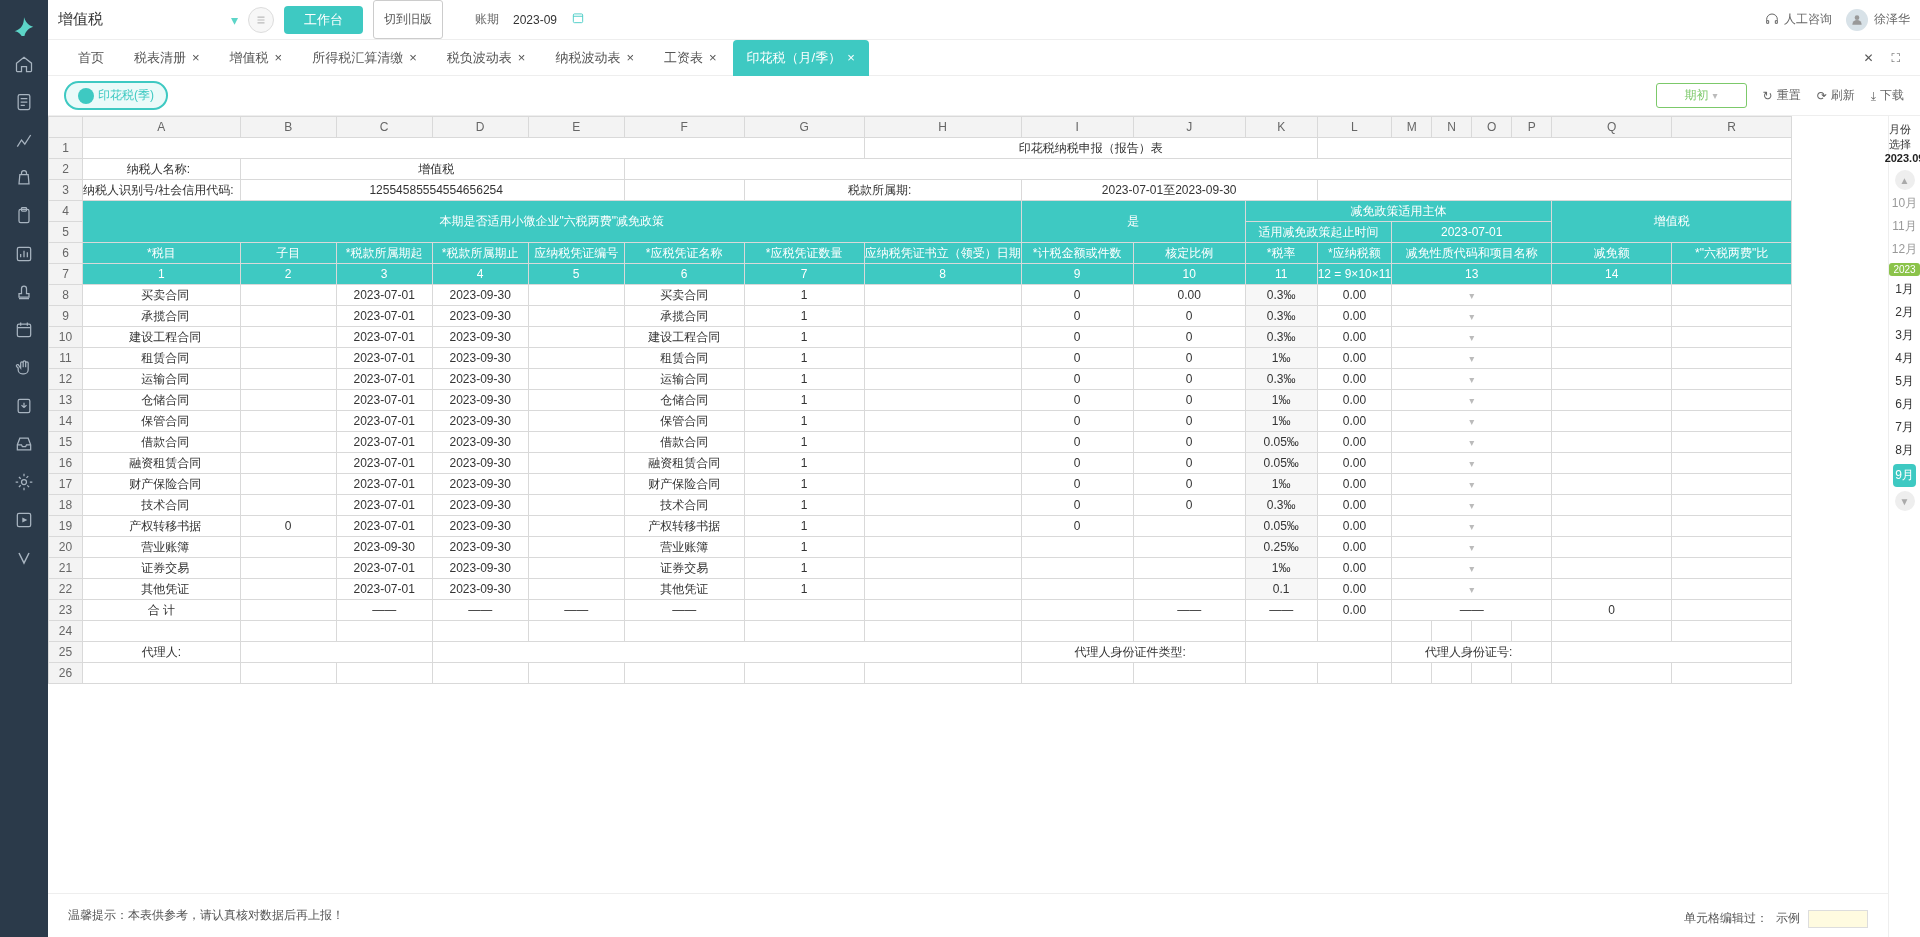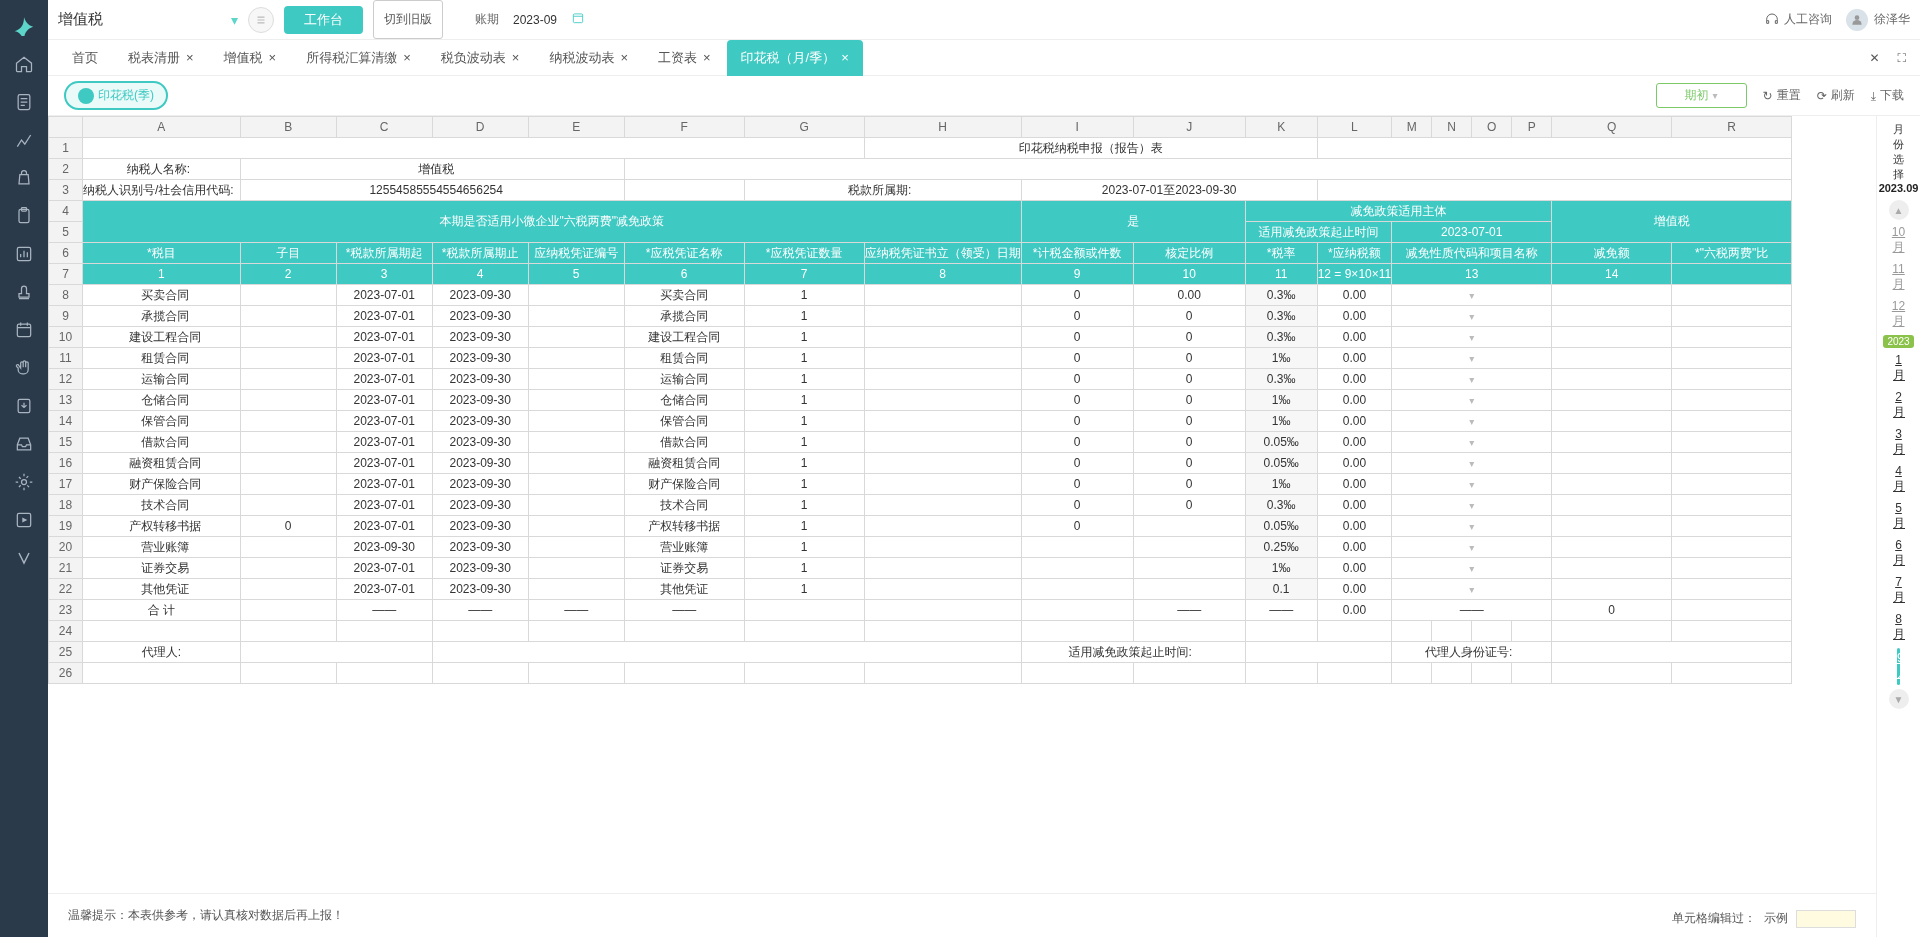--- a/index.html
+++ b/index.html
@@ -14,21 +14,21 @@
 .chevron { color: #5dd5c8; font-size: 14px; }
 .round-btn { width: 26px; height: 26px; border-radius: 50%; border: 1px solid #ddd; background: #f7f7f7; display: flex; align-items: center; justify-content: center; color: #bbb; cursor: pointer; }
 .btn-workspace { background: #3ec9c2; color: #fff; border: none; padding: 5px 20px; border-radius: 4px; cursor: pointer; font-size: 13px; }
 .btn-outline-sm { border: 1px solid #ccc; background: #fff; padding: 10px 10px; border-radius: 3px; cursor: pointer; font-size: 12px; color: #555; }
 .period-label { color: #666; margin-left: 22px; }
 .period-value { color: #333; margin-left: 4px; }
 .cal-icon { margin-left: 4px; color: #3ec9c2; cursor: pointer; }
 .topbar-right { margin-left: auto; display: flex; align-items: center; gap: 14px; color: #666; }
 .headset { display: flex; align-items: center; gap: 4px; cursor: pointer; }
 .avatar { width: 22px; height: 22px; border-radius: 50%; background: #d8e2e8; display: inline-flex; align-items: center; justify-content: center; color: #999; font-size: 11px; }
-.tabs { height: 36px; display: flex; align-items: center; padding: 0 10px; border-bottom: 1px solid #eee; gap: 2px; background: #fff; position: relative; }
+.tabs { height: 36px; display: flex; align-items: center; padding: 0 16px; border-bottom: 1px solid #eee; gap: 2px; background: #fff; position: relative; }
 .tab { padding: 0 14px; height: 36px; display: flex; align-items: center; gap: 6px; cursor: pointer; color: #555; font-size: 13px; border-radius: 4px 4px 0 0; }
 .tab.active { background: #3ec9c2; color: #fff; }
 .tab .close { font-size: 13px; cursor: pointer; }
 .tabs-right { margin-left: auto; display: flex; gap: 10px; color: #555; }
 .tabs-right span { cursor: pointer; padding: 2px 4px; }
 .subtabs { height: 40px; display: flex; align-items: center; padding: 0 16px; border-bottom: 1px solid #eee; background: #fff; }
 .subtab { padding: 4px 12px; border: 2px solid #3ec9c2; border-radius: 16px; color: #3ec9c2; background: #eafaf9; font-size: 12px; cursor: pointer; display: flex; align-items: center; gap: 4px; }
 .subtab::before { content:""; width: 16px; height: 16px; border-radius: 50%; background:#3ec9c2; display:inline-block; }
 .toolbar { margin-left: auto; display: flex; gap: 16px; align-items: center; }
 .btn-qichu { border: 1px solid #7cc96a; color: #7cc96a; padding: 3px 28px; border-radius: 3px; background: #fff; cursor: pointer; display: flex; align-items: center; gap: 4px; }
@@ -43,25 +43,25 @@
 .sheet .corner { position: sticky; left: 0; top: 0; z-index: 3; background: #f3f3f3; }
 .hdr-cell { background: #3ec9c2; color: #fff; }
 .titlecell { font-size: 16px; font-weight: 500; }
 .labelcell { text-align: right; padding-right: 6px; color: #333; }
 .leftcell { text-align: left; padding-left: 8px; }
 .rate-cell { background: #f7f7f7; }
 .dd { color: #bbb; font-size: 10px; }
 .footer { height: 44px; border-top: 1px solid #eee; display: flex; align-items: center; padding: 0 20px; background: #fff; gap: 30px; font-size: 12px; color: #555; }
 .footer .right { margin-left: auto; display: flex; align-items: center; gap: 8px; margin-top: 6px; }
 .example-box { width: 60px; height: 18px; background: #fffbe0; border: 1px solid #ddd; }
-.monthpanel { width: 44px; border-left: 1px solid #eee; background: #fff; display: flex; flex-direction: column; align-items: center; padding: 6px 16px; font-size: 12px; }
+.monthpanel { width: 32px; border-left: 1px solid #eee; background: #fff; display: flex; flex-direction: column; align-items: center; padding: 6px 0; font-size: 12px; }
 .monthpanel .title { font-size: 11px; color: #333; }
 .monthpanel .cur { font-size: 11px; color: #222; font-weight: 600; margin-bottom: 4px; }
 .monthpanel .arrow { width: 20px; height: 20px; border-radius: 50%; background: #eee; color: #aaa; display: flex; align-items: center; justify-content: center; cursor: pointer; margin: 2px 0; font-size: 10px;}
-.monthpanel .m { padding: 3px 0; color: #999; cursor: pointer; width: 100%; text-align: center; text-decoration: underline; }
+.monthpanel .m { padding: 3px 0; color: #999; cursor: pointer; width: 100%; text-align: center; }
 .monthpanel .m.dark { color: #333; }
 .monthpanel .m.active { background: #3ec9c2; color: #fff; border-radius: 4px; margin: 2px 4px; width: calc(100% - 8px); }
 .year-tag { position: relative; background: #8bc34a; color: #fff; font-size: 10px; border-radius: 3px; padding: 1px 4px; margin: 2px 0; }
 svg { width: 100%; height: 100%; }
 </style>
 </head>
 <body>
 
 <div class="app">
   <div class="sidenav">
@@ -642,21 +642,21 @@
                   <td></td>
                   <td></td>
                   <td></td>
                   <td></td>
                 </tr>
                 <tr>
                   <th class="rowhdr">25</th>
                   <td>代理人:</td>
                   <td colspan="2"></td>
                   <td colspan="5"></td>
-                  <td class="labelcell" colspan="2">适用减免政策起止时间:</td>
+                  <td class="labelcell" colspan="2">代理人身份证件类型:</td>
                   <td colspan="2"></td>
                   <td class="labelcell" colspan="4">代理人身份证号:</td>
                   <td colspan="2"></td>
                 </tr>
                 <tr>
                   <th class="rowhdr">26</th>
                   <td></td>
                   <td></td>
                   <td></td>
                   <td></td>

